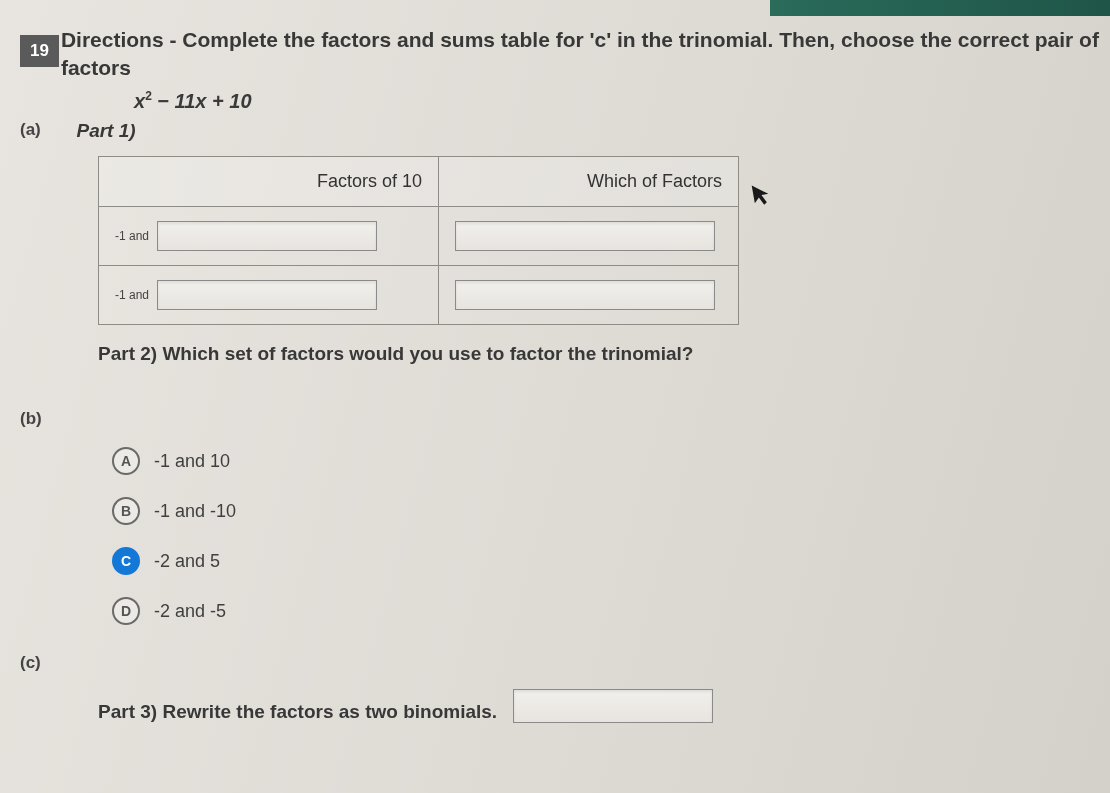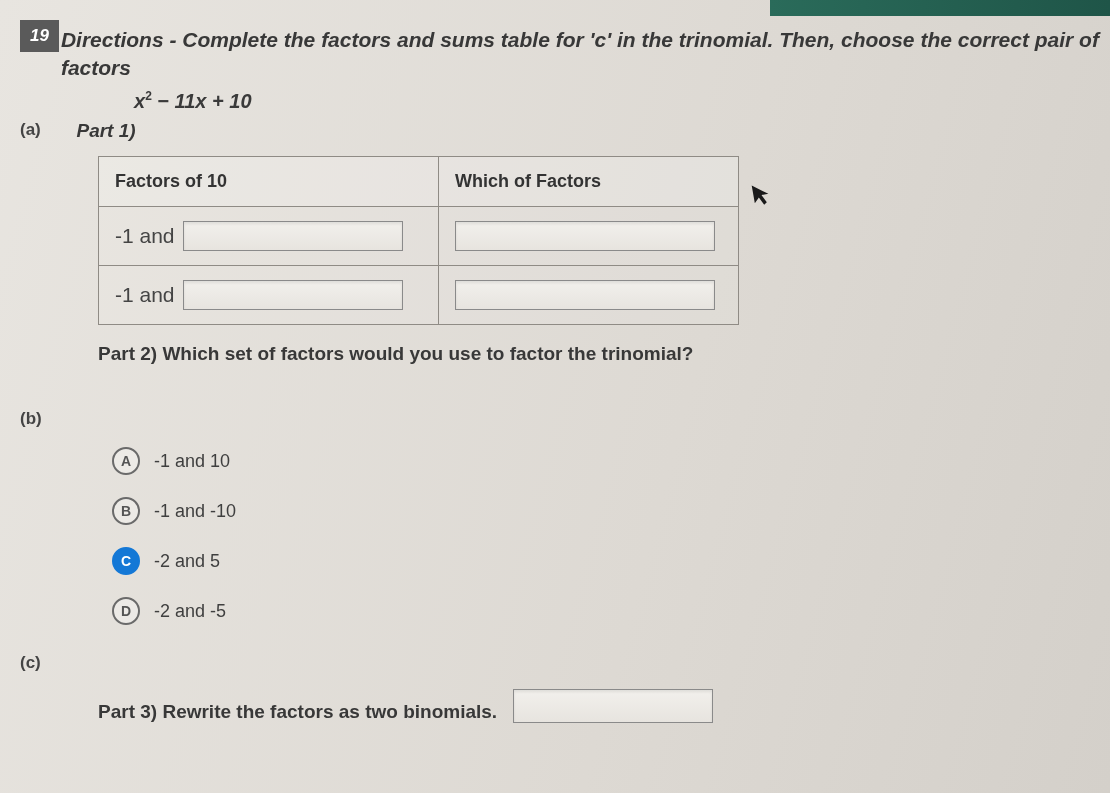--- a/index.html
+++ b/index.html
@@ -21,21 +21,21 @@
   .content { padding: 20px 0 0 20px; }
   .question-number {
     display: inline-block;
     background: #5a5a5a;
     color: #fff;
     font-weight: 600;
     padding: 6px 10px;
     font-size: 17px;
     vertical-align: top;
   }
-  .directions-row { display: flex; align-items: flex-start; font-style: italic; }
+  .directions-row { display: flex; align-items: center; }
   .directions-text {
     font-size: 21px;
     font-weight: 700;
     color: #383838;
     margin-left: 2px;
     margin-top: 6px;
     line-height: 1.35;
   }
   .expr {
     font-size: 20px;
@@ -66,28 +66,29 @@
     border-collapse: collapse;
     background: rgba(255,255,255,0.08);
   }
   table.factors th, table.factors td {
     border: 1px solid #8f8b85;
     padding: 14px 16px;
     text-align: left;
     vertical-align: middle;
   }
   table.factors th {
-    font-weight: 700;
+    font-weight: 400;
     font-size: 18px;
     color: #333;
     background: rgba(255,255,255,0.15);
+    text-align: right;
   }
   table.factors th:first-child { width: 340px; }
   table.factors th:last-child { width: 300px; }
-  .factor-cell { display: flex; align-items: center; gap: 8px; font-size: 21px; color: #444; }
+  .factor-cell { display: flex; align-items: center; gap: 8px; font-size: 12px; color: #444; }
   .input-box {
     border: 1px solid #8a8a8a;
     background: linear-gradient(#f2f0ec,#e7e4df);
     height: 30px;
     width: 220px;
     box-shadow: inset 0 2px 3px rgba(0,0,0,0.08);
   }
   .input-box.small { width: 260px; }
   .part2 {
     margin: 18px 0 0 78px;

